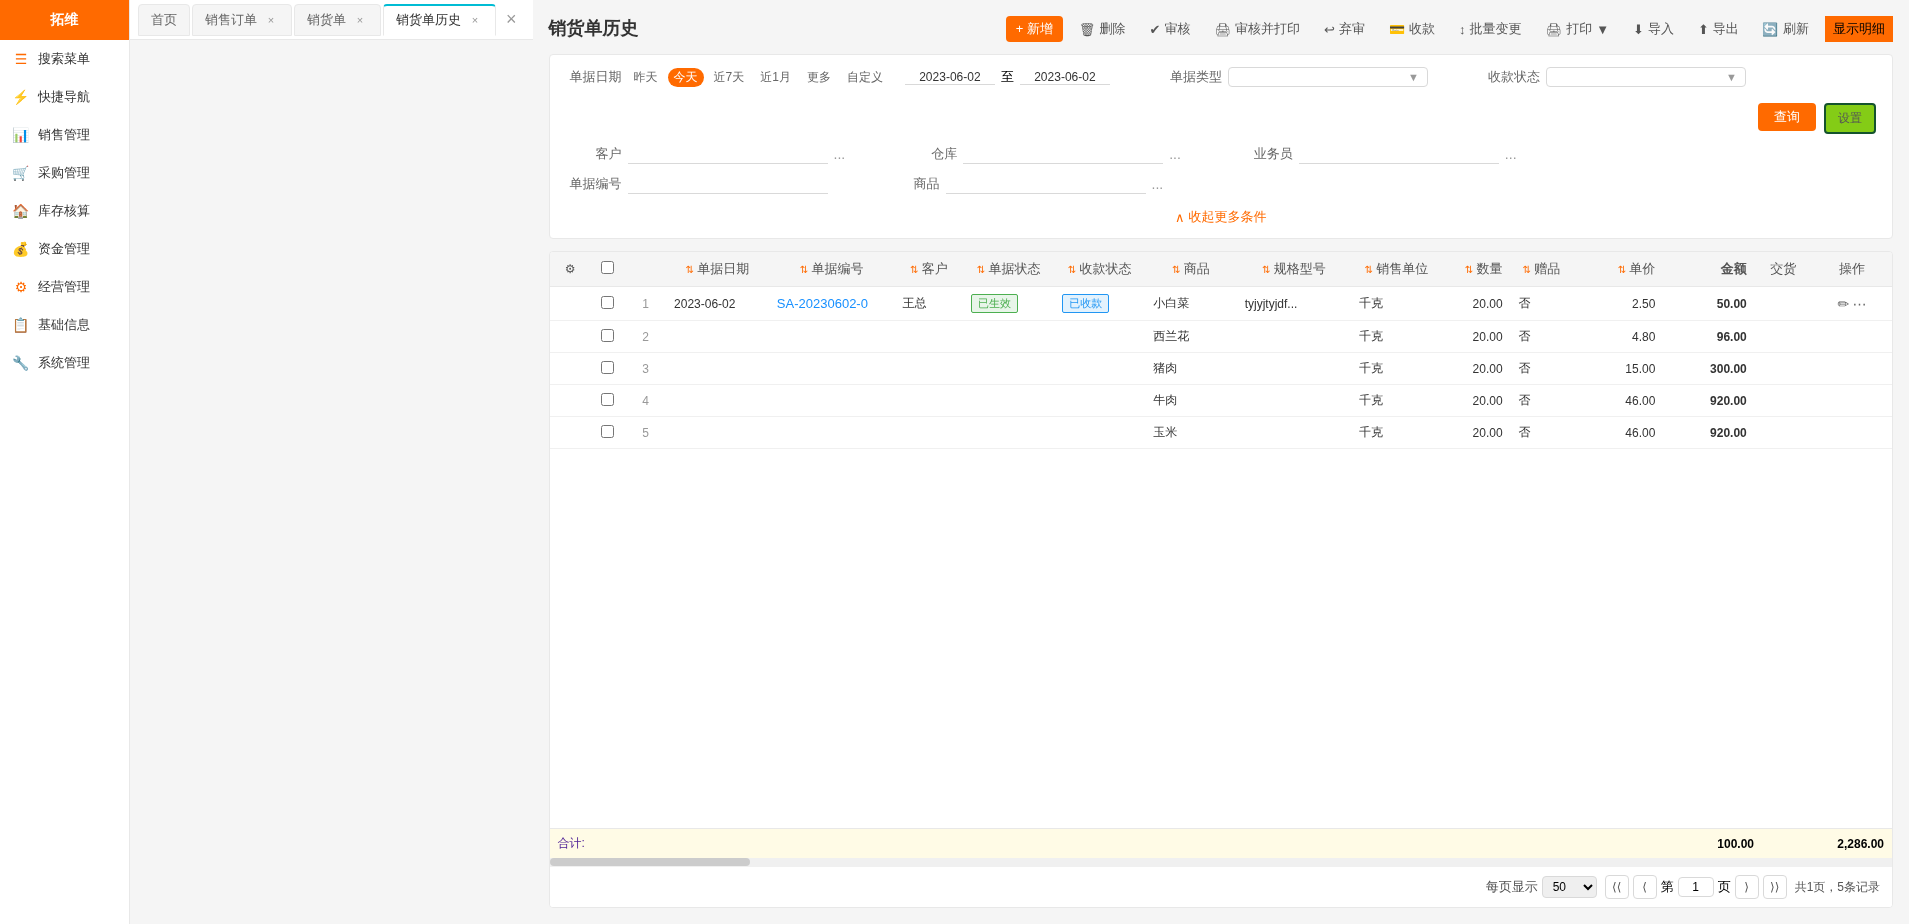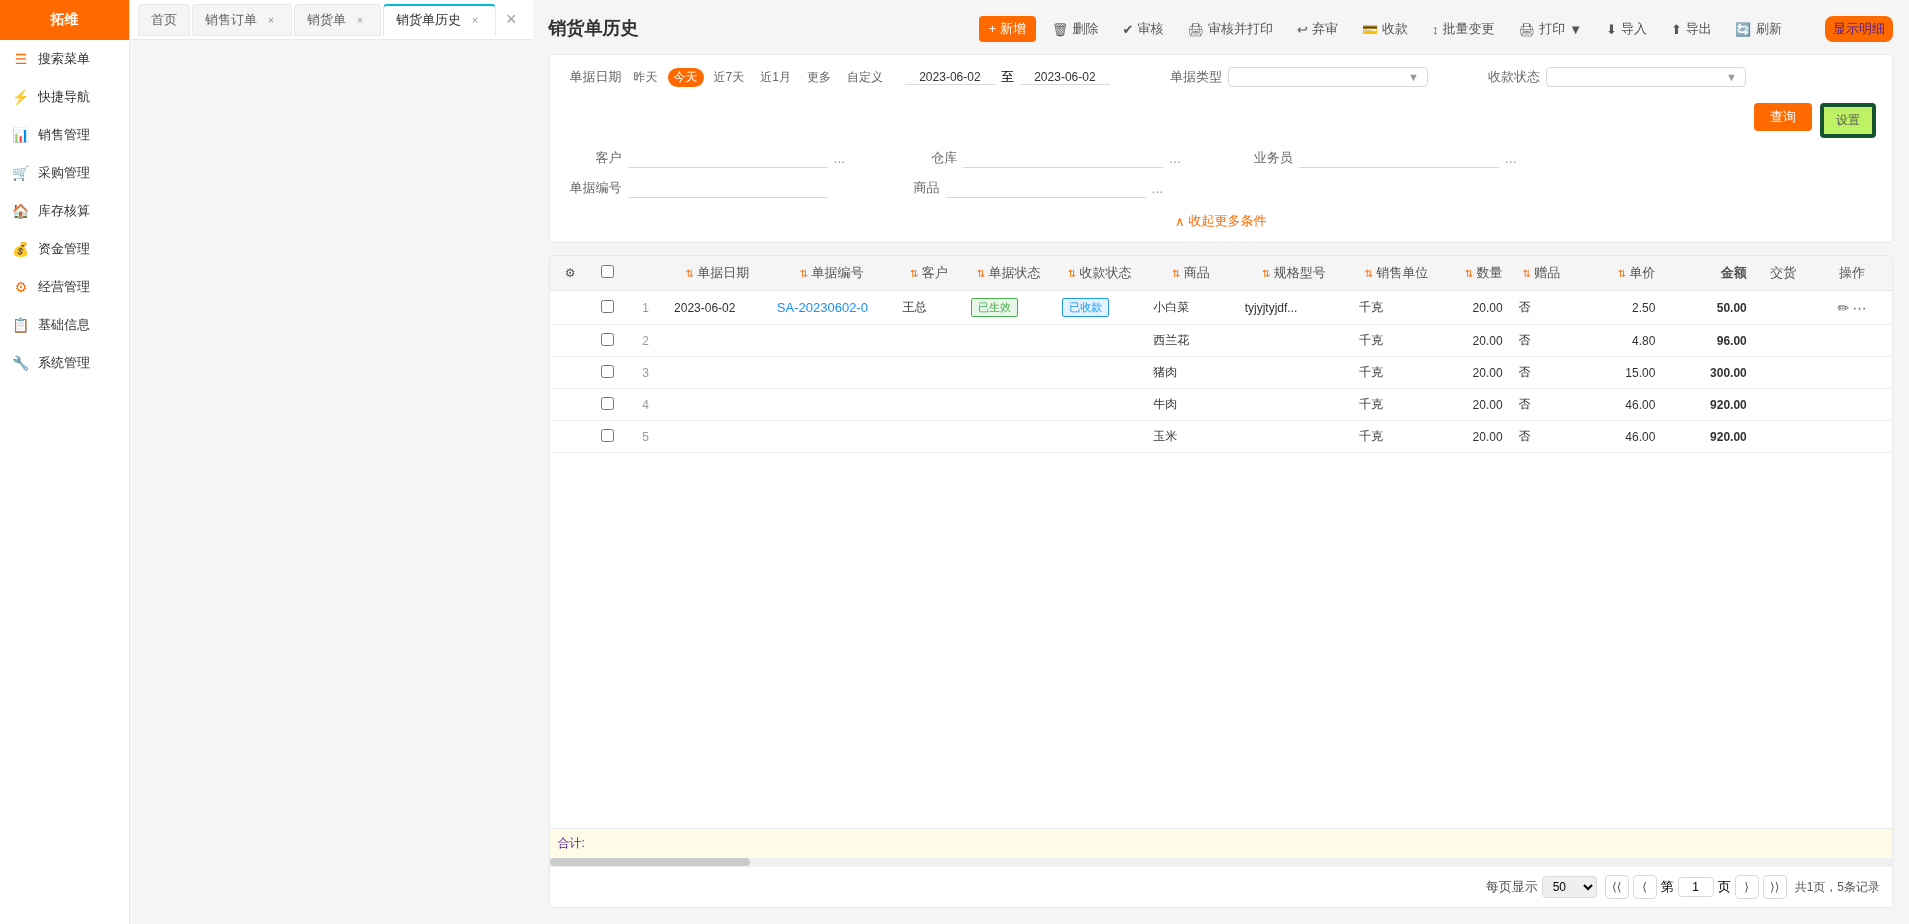--- a/index.html
+++ b/index.html
@@ -38,21 +38,21 @@
     .filter-input { border: none; border-bottom: 1px solid #d9d9d9; outline: none; padding: 2px 4px; width: 140px; background: transparent; color: #333; }
     .filter-select { display: flex; align-items: center; border: 1px solid #d9d9d9; border-radius: 4px; padding: 3px 8px; background: #fff; min-width: 160px; cursor: pointer; gap: 4px; }
     .filter-select-arrow { color: #999; margin-left: auto; font-size: 11px; }
     .date-badges { display: flex; gap: 4px; }
     .date-badge { padding: 1px 6px; border-radius: 2px; cursor: pointer; font-size: 12px; color: #666; }
     .date-badge.active { background: #ff6a00; color: white; border-radius: 10px; }
     .date-input { border: none; border-bottom: 1px solid #d9d9d9; width: 90px; text-align: center; outline: none; font-size: 12px; color: #333; background: transparent; }
     .more-dots { color: #999; cursor: pointer; font-size: 14px; }
     .collapse-btn { display: flex; align-items: center; gap: 4px; color: #ff6a00; cursor: pointer; font-size: 12px; justify-content: center; padding-top: 4px; }
     .query-btn { background: #ff6a00; color: white; border: none; border-radius: 4px; padding: 5px 16px; cursor: pointer; font-size: 13px; }
-    .settings-btn { border: 4px solid #14532d; background: #bef264; border-radius: 4px; padding: 5px 12px; cursor: pointer; font-size: 12px; color: #555; }
+    .settings-btn { border: 2px solid #14532d; background: #84cc16; border-radius: 4px; padding: 5px 12px; cursor: pointer; font-size: 12px; color: #555; }
 
     
     .table-container { background: #fff; border-radius: 4px; border: 1px solid #e8e8e8; flex: 1; display: flex; flex-direction: column; overflow: hidden; }
     table { width: 100%; border-collapse: collapse; }
     thead tr { background: #f5f5f5; }
     thead th { padding: 8px 8px; text-align: center; color: #555; font-weight: normal; border-bottom: 1px solid #e8e8e8; white-space: nowrap; font-size: 12px; }
     tbody tr { border-bottom: 1px solid #f0f0f0; }
     tbody td { padding: 7px 8px; color: #333; font-size: 12px; }
     .col-index { width: 36px; text-align: center; color: #999; }
     .col-checkbox { width: 30px; text-align: center; }
@@ -208,21 +208,21 @@
           <span>导入</span>
         </button>
         <button class="toolbar-btn">
           <span>⬆</span>
           <span>导出</span>
         </button>
         <button class="toolbar-btn">
           <span>🔄</span>
           <span>刷新</span>
         </button>
-        <button class="toolbar-btn" style="background:#ff6a00;color:#4c1d95;border-radius:8px;margin-left:27px;">
+        <button class="toolbar-btn" style="background:#ff6a00;color:#000000;border-radius:0;">
           <span>显示明细</span>
         </button>
       </div>
     </div>
 
     <div class="filter-panel">
 
       <div class="filter-row">
         <div class="filter-item">
           <span class="filter-label">单据日期</span>
@@ -415,20 +415,26 @@
     <td class="col-amount">920.00</td>
     <td class="col-trade"></td>
     <td class="col-action"></td>
   </tr>
             </tbody>
         </table>
       </div>
 
       <div class="table-footer">
         <span class="footer-label">合计:</span>
+        <div class="footer-values">
+          <span style="flex:1;"></span>
+          <span style="width:60px;text-align:right;font-size:12px;font-weight:bold;">100.00</span>
+          <span style="width:50px;"></span>
+          <span style="width:80px;text-align:right;font-size:12px;font-weight:bold;">2,286.00</span>
+        </div>
       </div>
 
       <div class="scroll-bar">
         <div class="scroll-thumb"></div>
       </div>
 
       <div class="pagination-bar">
         <div class="per-page">
           <span>每页显示</span>
           <select class="per-page-select">

